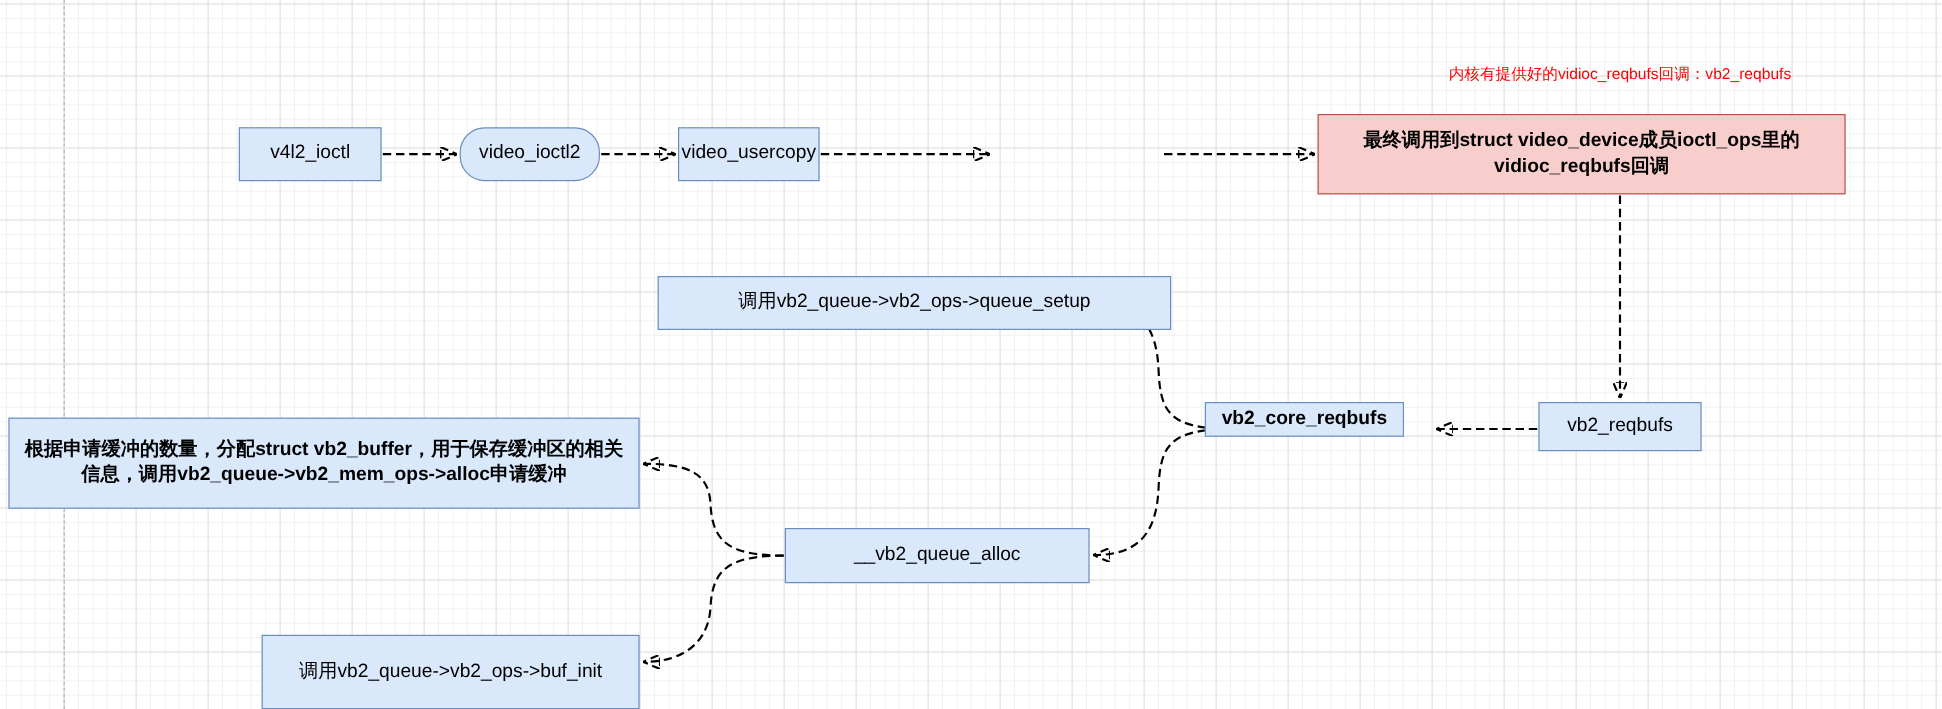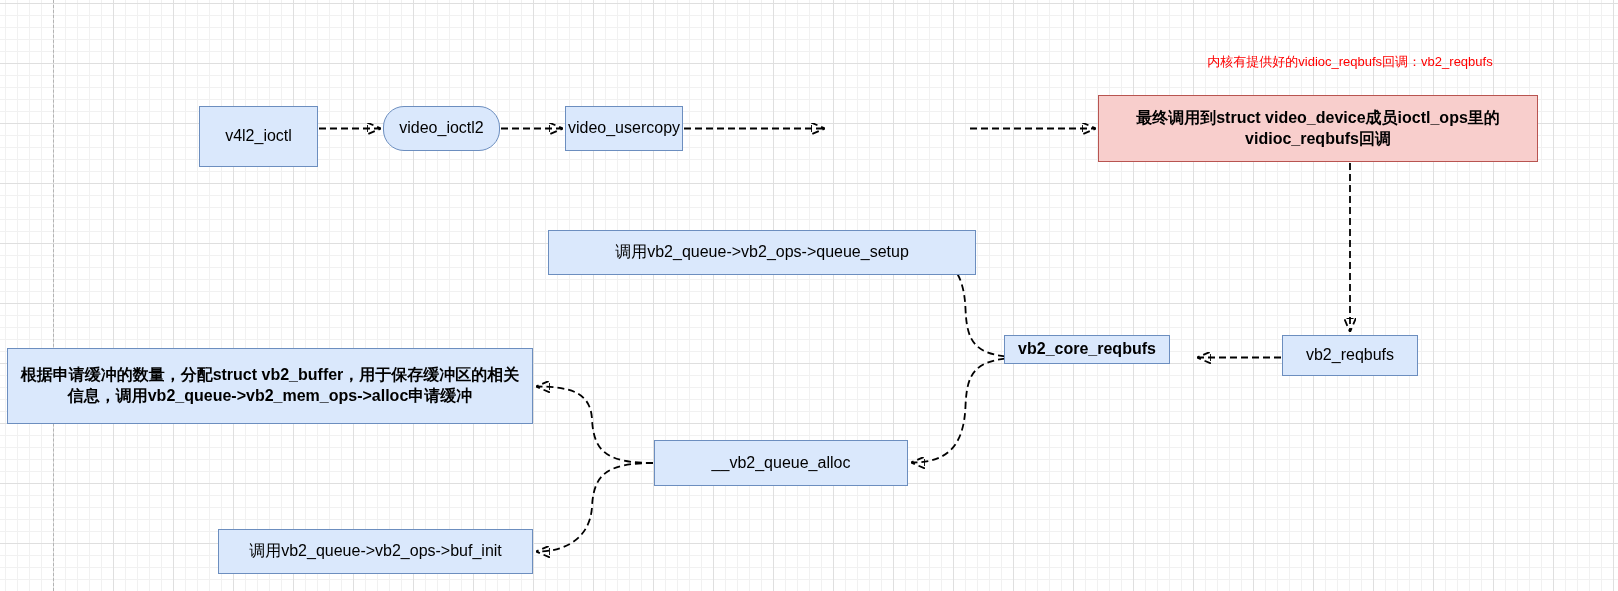--- a/index.html
+++ b/index.html
@@ -99,34 +99,34 @@
     <path d="M 1350 163 L 1350 331" marker-end="url(#arrow)"></path>
     <path d="M 1281 357.5 L 1198 357.5" marker-end="url(#arrow)"></path>
     <path d="M 1027 357.5 C 975 357.5 967 344 965.5 309 C 964 272 950 252.5 912 252.5" marker-end="url(#arrow)"></path>
     <path d="M 1027 357.5 C 975 357.5 967 371 965.5 406 C 964 443 950 462.5 912 462.5" marker-end="url(#arrow)"></path>
     <path d="M 653 463 C 605 463 593.5 450 592 419 C 590.5 394 573 386.5 537 386.5" marker-end="url(#arrow)"></path>
     <path d="M 653 463 C 605 463 593.5 476 592 507 C 590.5 532 573 551.5 537 551.5" marker-end="url(#arrow)"></path>
   </svg>
 
   <div class="annotation">内核有提供好的vidioc_reqbufs回调：vb2_reqbufs</div>
 
-  <div class="node" style="left:199px; top:106px; width:119px; height:61px;">v4l2_ioctl</div>
+  <div class="node" style="left:199px; top:106px; width:119px; height:45px;">v4l2_ioctl</div>
 
   <div class="node" style="left:383px; top:106px; width:117px; height:45px;border-radius:21px;">video_ioctl2</div>
 
   <div class="node" style="left:565px; top:106px; width:118px; height:45px;">video_usercopy</div>
 
 
   <div class="node highlight wrap" style="left:1098px; top:95px; width:440px; height:67px;">最终调用到struct video_device成员ioctl_ops里的vidioc_reqbufs回调</div>
 
   <div class="node" style="left:548px; top:230px; width:428px; height:45px;">调用vb2_queue-&gt;vb2_ops-&gt;queue_setup</div>
 
   <div class="node" style="left:1004px; top:335px; width:166px; height:29px;font-weight:bold;">vb2_core_reqbufs</div>
 
   <div class="node" style="left:1282px; top:335px; width:136px; height:41px;">vb2_reqbufs</div>
 
   <div class="node wrap" style="left:7px; top:348px; width:526px; height:76px;text-align:center;">根据申请缓冲的数量，分配struct vb2_buffer，用于保存缓冲区的相关信息，调用vb2_queue-&gt;vb2_mem_ops-&gt;alloc申请缓冲</div>
 
   <div class="node" style="left:654px; top:440px; width:254px; height:46px;">__vb2_queue_alloc</div>
 
-  <div class="node" style="left:218px; top:529px; width:315px; height:45px;">调用vb2_queue-&gt;vb2_ops-&gt;buf_init</div>
+  <div class="node" style="left:218px; top:529px; width:315px; height:62px;">调用vb2_queue-&gt;vb2_ops-&gt;buf_init</div>
 
 </div>
 
 </body></html>

